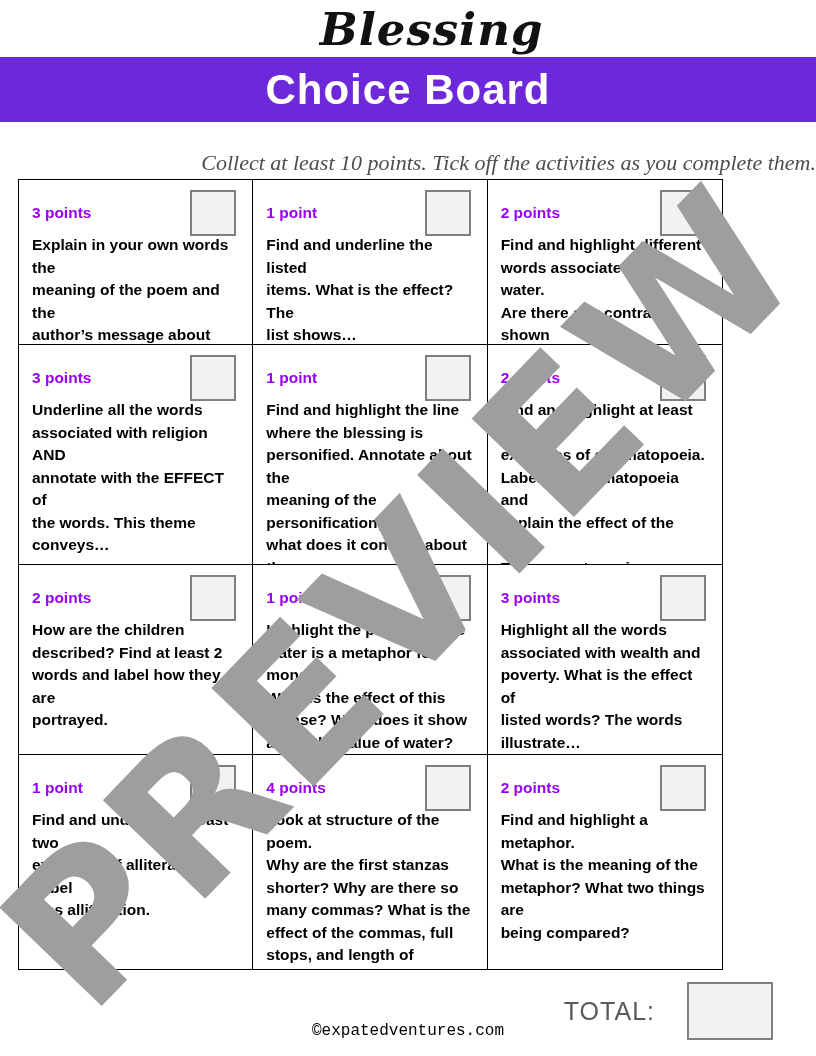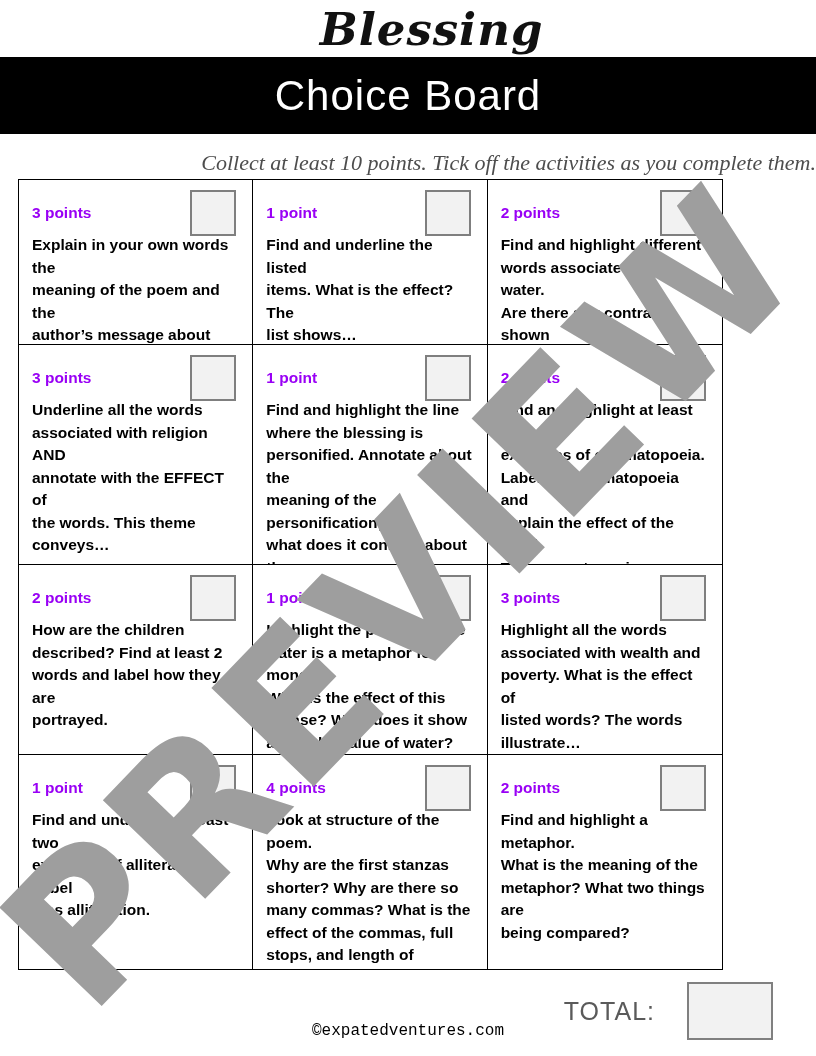--- a/index.html
+++ b/index.html
@@ -9,22 +9,22 @@
     background:#ffffff; overflow:hidden;
     font-family:"Liberation Sans", sans-serif;
   }
   .title {
     position:absolute; top:0; left:0; right:0; height:58px;
     display:flex; align-items:center; justify-content:center;
     font-family:"DejaVu Serif", serif; font-style:italic; font-weight:bold;
     font-size:45px; color:#111; letter-spacing:1px;padding-left:47px;
   }
   .banner {
-    position:absolute; top:57px; left:0; right:0; height:77px;
-    background:#000000; display:flex; align-items:center; justify-content:center;
+    position:absolute; top:57px; left:0; right:0; height:65px;
+    background:#6d28d9; display:flex; align-items:center; justify-content:center;font-weight:bold;
   }
   .banner-text { color:#fff; font-size:42px; letter-spacing:1px; }
   .subtitle {
     position:absolute; top:131px; left:0; right:0; text-align:right;
     font-family:"Liberation Serif", serif; font-style:italic;
     font-size:22px; color:#4d4d4d;margin-top:19px;
   }
   .board {
     position:absolute; top:179px; left:18px; width:705px;
     display:grid; grid-template-columns:1fr 1fr 1fr;

